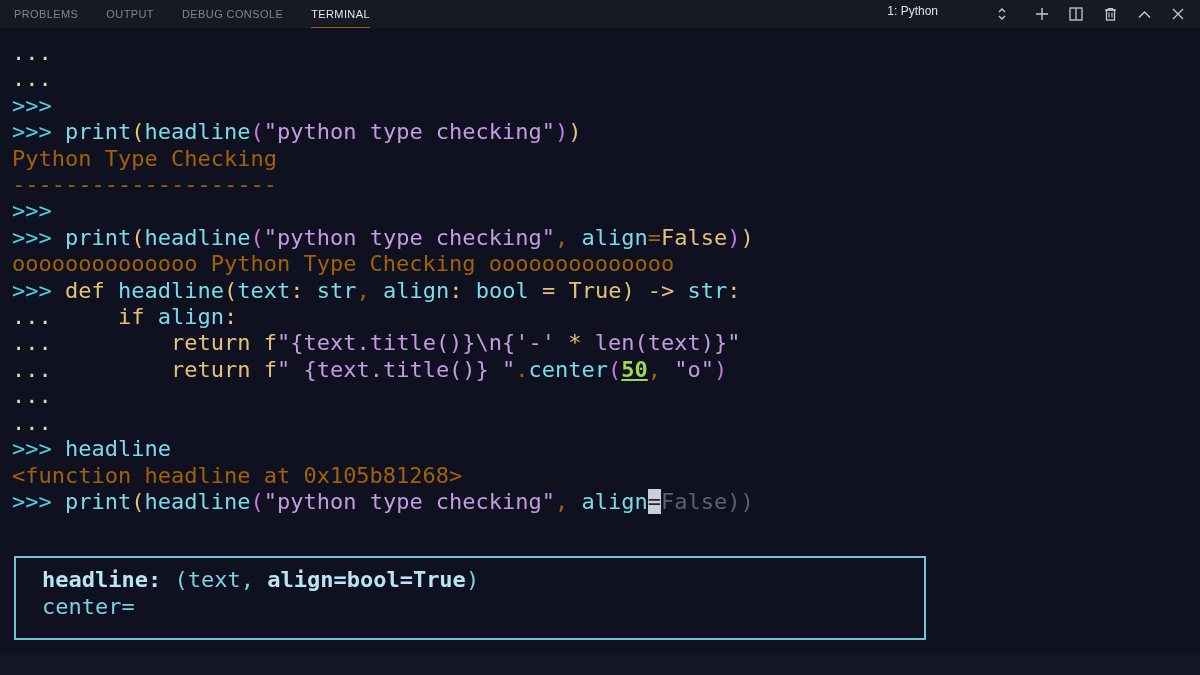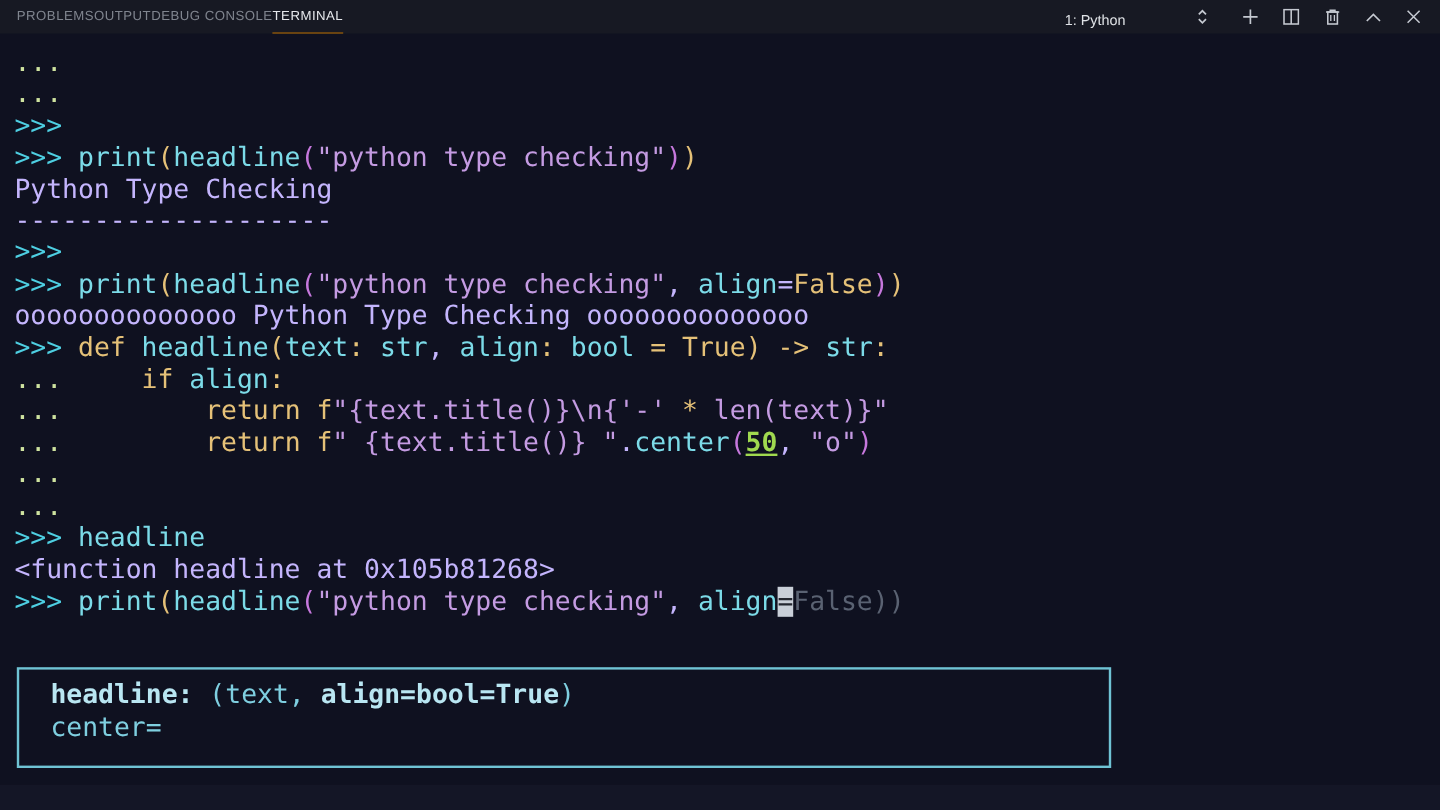--- a/index.html
+++ b/index.html
@@ -7,52 +7,52 @@
     width:1200px;height:675px;overflow:hidden;position:relative;
     background:#0f1120;
     font-family:"DejaVu Sans Mono",monospace;
   }
   
   .topbar{
     position:absolute;top:0;left:0;width:1200px;height:28px;
     background:#171923;display:flex;align-items:center;
     font-family:"Liberation Sans",sans-serif;
   }
-  .tabs{display:flex;align-items:center;padding-left:14px;height:100%;text-align:right;}
+  .tabs{display:flex;align-items:center;gap:28px;padding-left:14px;height:100%;text-align:right;}
   .tab{
     font-size:11px;letter-spacing:.4px;color:#80858f;cursor:pointer;
     height:100%;display:flex;align-items:center;border-bottom:1px solid transparent;
     box-sizing:border-box;padding-top:1px;
   }
   .tab.active{color:#e6e8ec;border-bottom:1px solid #a16207;}
   .controls{
     margin-left:auto;display:flex;align-items:center;gap:14px;padding-right:12px;height:100%;
   }
   .shell-select{
-    color:#dfe2e6;font-size:12px;display:flex;align-items:flex-end;gap:54px;cursor:pointer;
+    color:#dfe2e6;font-size:12px;display:flex;align-items:flex-start;gap:54px;cursor:pointer;
     margin-right:6px;
   }
   .icon-btn{
     width:20px;height:20px;display:flex;align-items:center;justify-content:center;
     color:#c5c9d1;cursor:pointer;
   }
   .icon-btn svg{display:block;}
   
   .terminal{
     position:absolute;top:40px;left:12px;right:0;
     font-size:22px;line-height:26.4px;
   }
   .tline{white-space:pre;}
   .s-prompt{color:#4ecfe2;}
   .s-cont{color:#cfe3a0;}
   .s-ident{color:#7cdbe8;}
   .s-kw{color:#e5c178;}
   .s-str{color:#c49be2;}
   .s-paren2{color:#c678dd;}
-  .s-plain{color:#c4b5fd;}
+  .s-plain{color:#a16207;}
   .s-num{color:#a0d94f;font-weight:bold;text-decoration:underline;}
   .s-ghost{color:#5a6272;}
   .s-cursor{background:#c9cfd8;color:#23262f;}
   
   .tooltip{
     position:absolute;left:14px;top:556px;width:912px;height:84px;
     border:2px solid #6fc3d4;box-sizing:border-box;
     background:#0f1120;
     padding:8px 0 0 26px;
     font-size:22px;line-height:27px;

